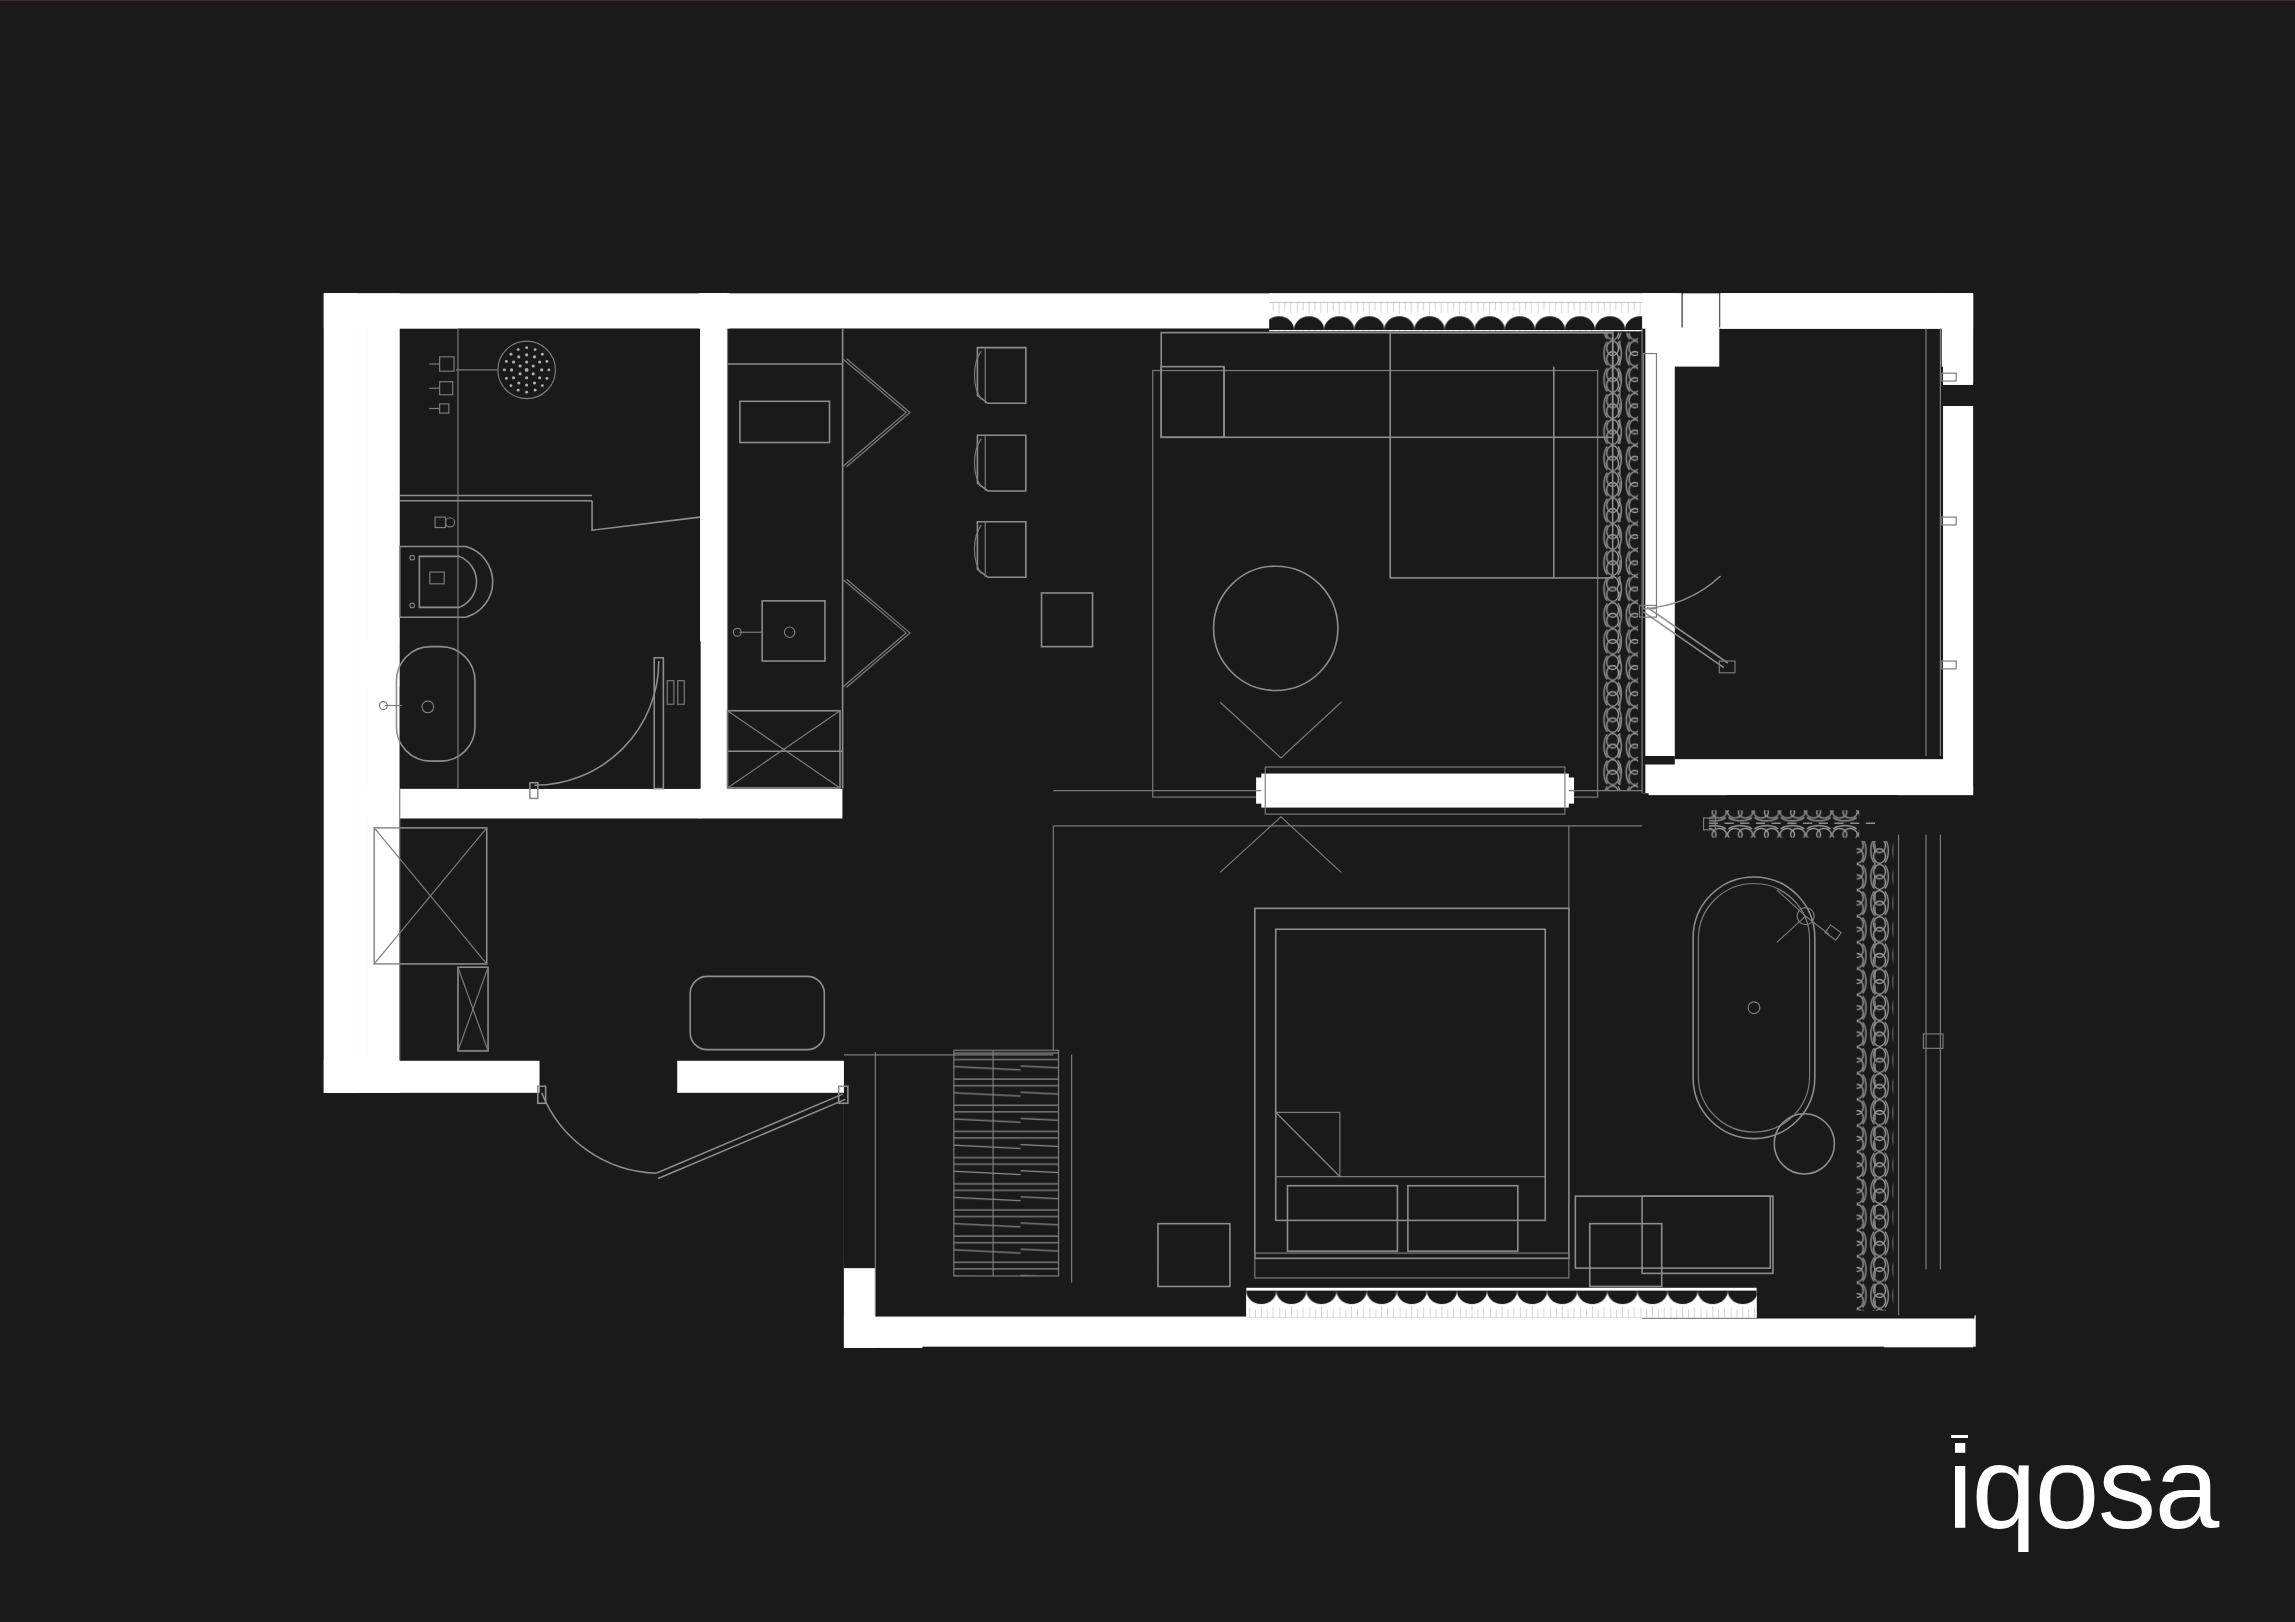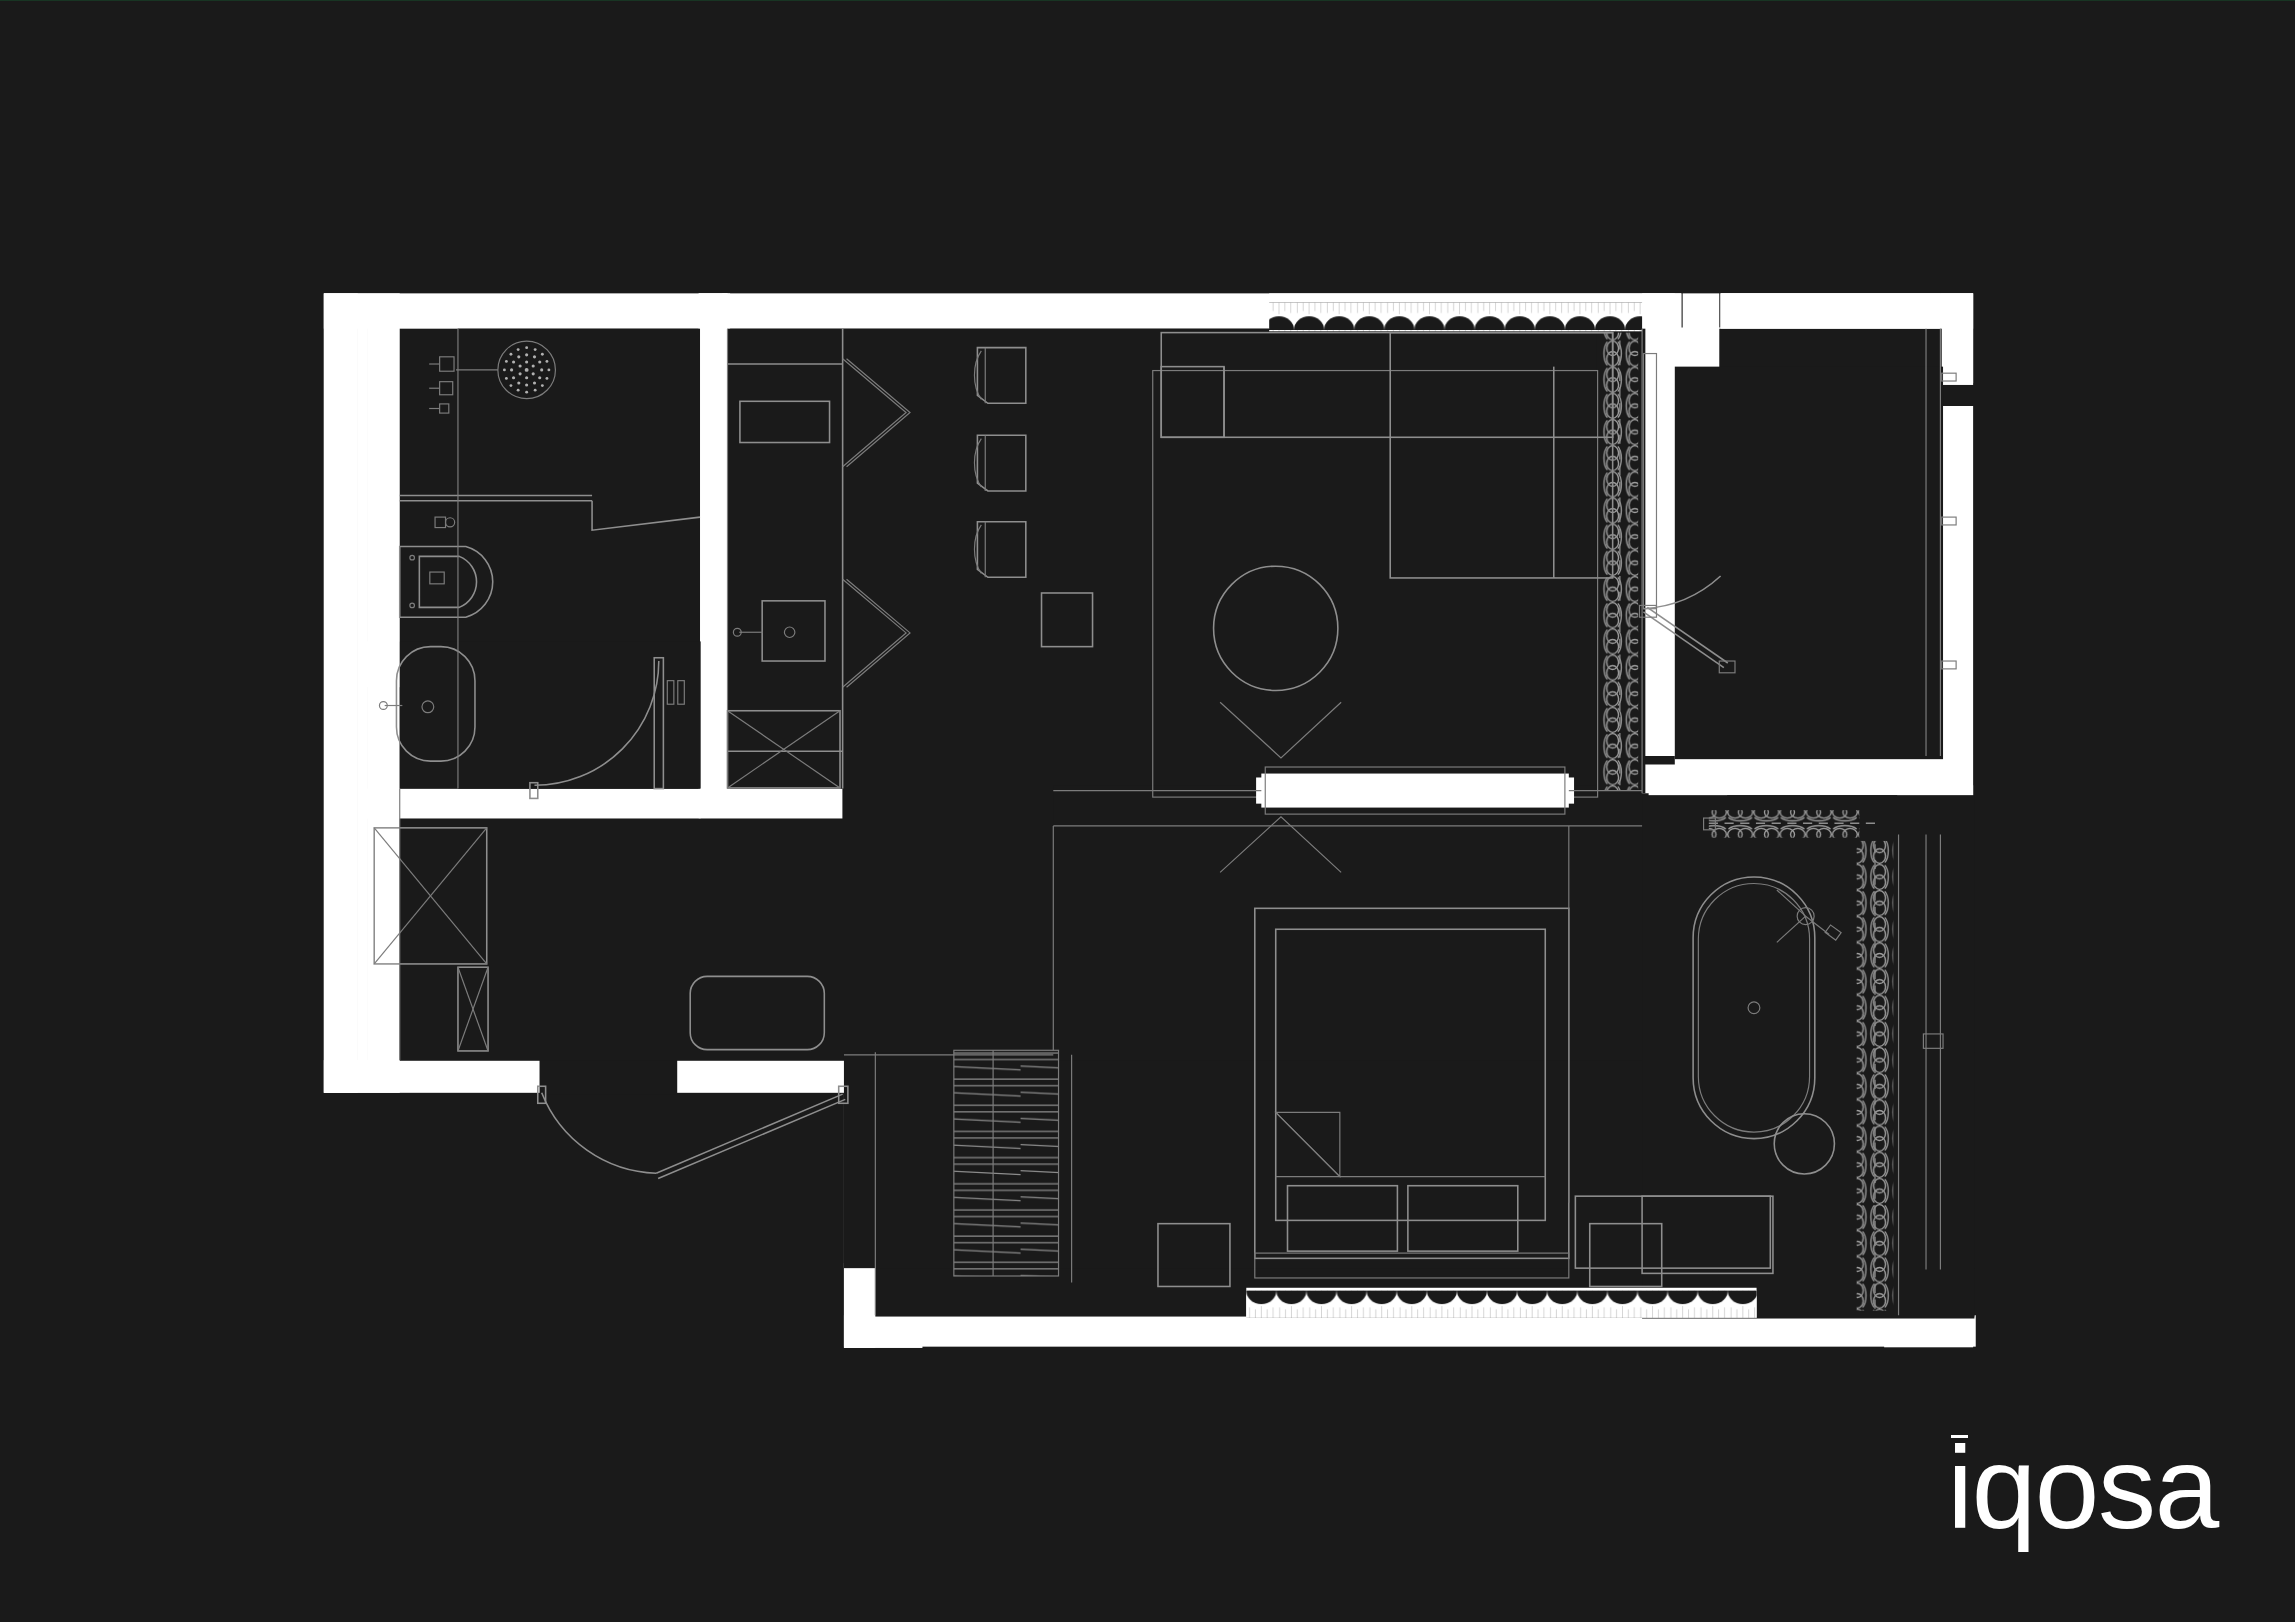--- a/index.html
+++ b/index.html
@@ -11,21 +11,21 @@
   body {
     width: 2295px;
     height: 1623px;
     overflow: hidden;
     font-family: "Liberation Sans", sans-serif;
   }
   #sheet {
     position: relative;
     width: 2295px;
     height: 1623px;
-    background: #15803d;
+    background: #ef4444;
   }
   #plan-svg {
     position: absolute;
     left: 0;
     top: 0;
     width: 2295px;
     height: 1623px;
     display: block;
   }
   #brand {

